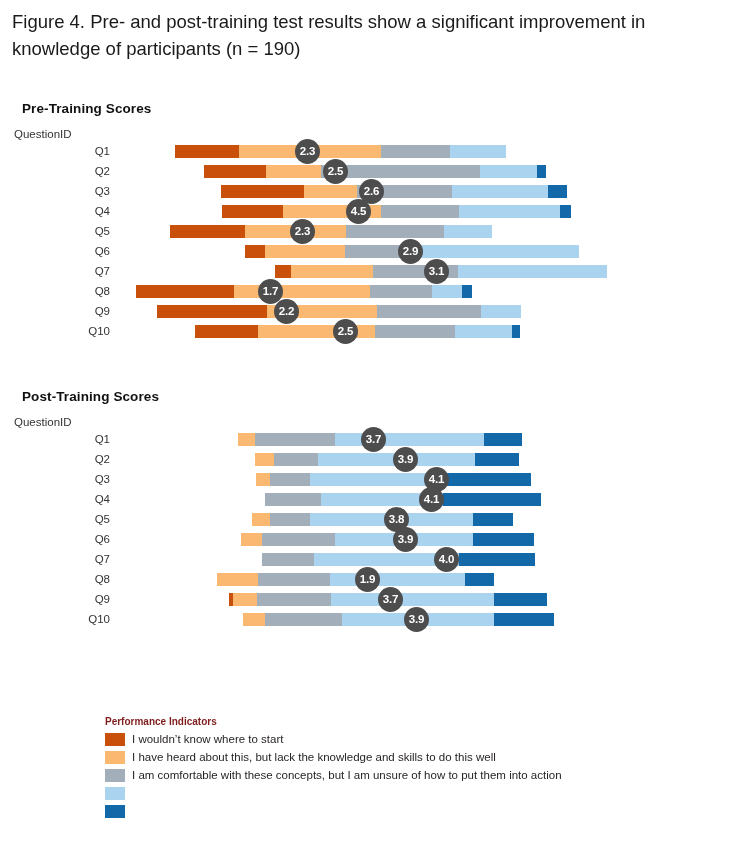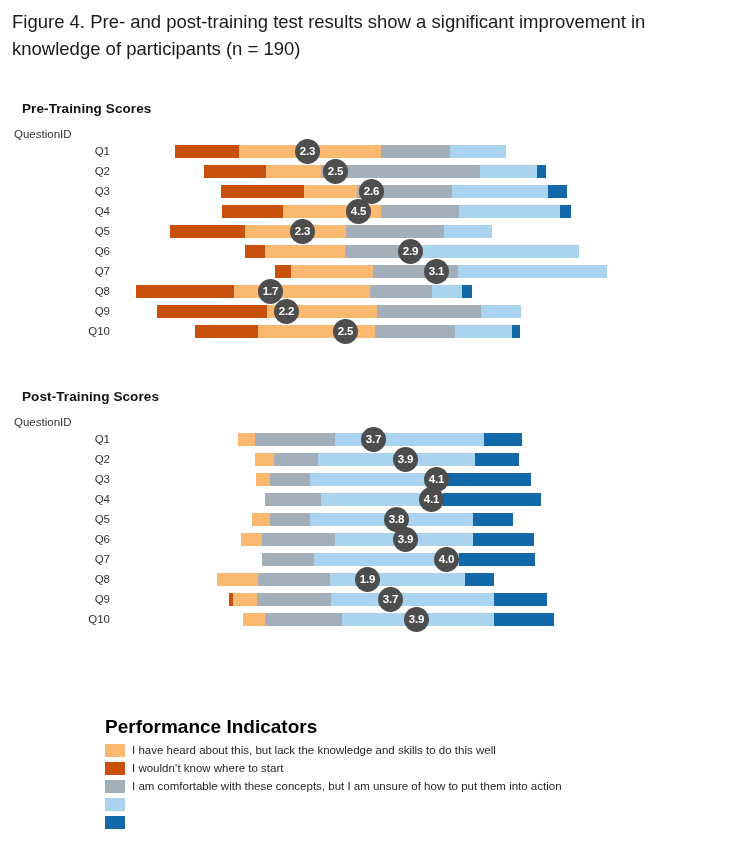--- a/index.html
+++ b/index.html
@@ -34,21 +34,21 @@
   }
   .bubble {
     position:absolute; top:-2px;
     width:25px; height:25px; border-radius:50%;
     background:#4d4d4d;
     color:#ffffff; font-size:11.5px; font-weight:bold;
     text-align:center; line-height:25px;
     letter-spacing:-0.2px;
   }
   #legend { position:absolute; left:105px; top:716px; width:600px; }
-  #legend-title { font-size:19px; font-weight:bold; color:#000000; margin-bottom:4px; }
+  #legend-title { font-size:10px; font-weight:bold; color:#7f1d1d; margin-bottom:4px; }
   .legend-row { display:flex; align-items:center; height:17px; margin-bottom:1px; }
   .swatch { width:20px; height:13px; flex:0 0 20px; margin-right:7px; }
   .legend-text { font-size:11.5px; color:#231f20; line-height:15px; white-space:nowrap; }
 </style>
 </head>
 <body>
 
 <div id="figure-title">Figure 4. Pre- and post-training test results show a significant improvement in knowledge of participants (n = 190)</div>
 
 <div class="panel-title" style="left:22px; top:101px;">Pre-Training Scores</div>
@@ -222,28 +222,28 @@
       <div class="seg" style="left: 342px; width: 152px; background: rgb(169, 211, 238);"></div>
       <div class="seg" style="left: 494px; width: 60px; background: rgb(18, 104, 168);"></div>
       <div class="bubble" style="left: 404px;">3.9</div>
     </div>
   </div>
 
 <div id="legend">
   <div id="legend-title">Performance Indicators</div>
   <div id="legend-items">
       <div class="legend-row">
+        <div class="swatch" style="background: rgb(201, 80, 11);"></div>
+        <div class="legend-text">I wouldn’t know where to start</div>
+      </div>
+      <div class="legend-row">
         <div class="swatch" style="background: rgb(251, 184, 113);"></div>
         <div class="legend-text">I have heard about this, but lack the knowledge and skills to do this well</div>
       </div>
       <div class="legend-row">
-        <div class="swatch" style="background: rgb(201, 80, 11);"></div>
-        <div class="legend-text">I wouldn’t know where to start</div>
-      </div>
-      <div class="legend-row">
         <div class="swatch" style="background: rgb(162, 174, 186);"></div>
         <div class="legend-text">I am comfortable with these concepts, but I am unsure of how to put them into action</div>
       </div>
       <div class="legend-row">
         <div class="swatch" style="background: rgb(169, 211, 238);"></div>
       </div>
       <div class="legend-row">
         <div class="swatch" style="background: rgb(18, 104, 168);"></div>
       </div>
     </div>

